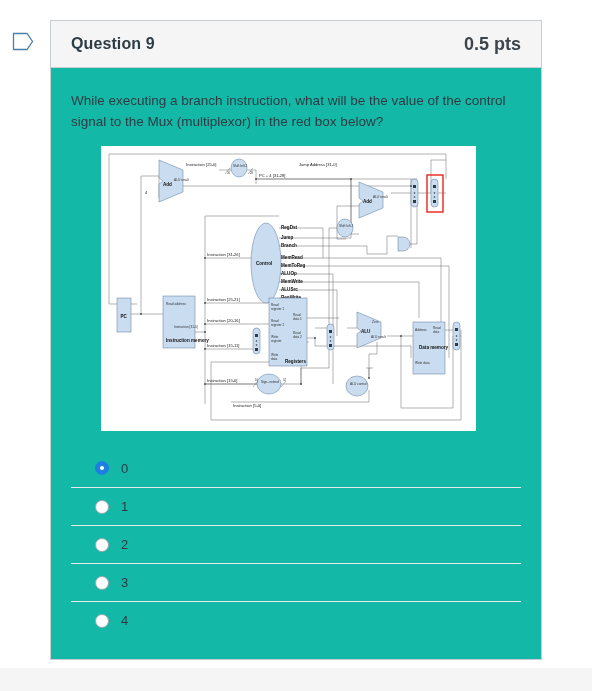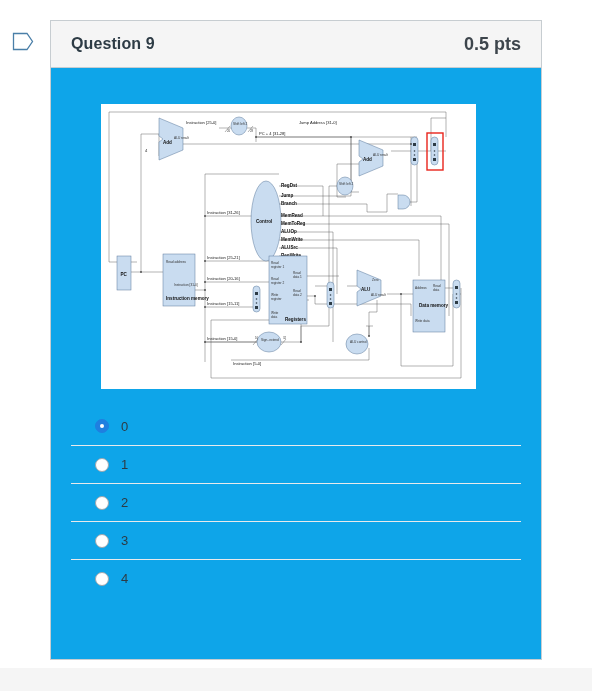--- a/index.html
+++ b/index.html
@@ -44,21 +44,21 @@
     display: block;
   }
   
   #question-card {
     position: absolute;
     left: 50px;
     top: 20px;
     width: 492px;
     height: 640px;
     border: 1px solid #c7cdd1;
-    background: #0ea5e9;
+    background: #14b8a6;
     box-sizing: border-box;
   }
   #question-header {
     height: 47px;
     background: #f5f5f5;
     border-bottom: 1px solid #c7cdd1;
     display: flex;
     align-items: center;
     justify-content: space-between;
     padding: 0 20px;
@@ -165,20 +165,21 @@
 
   <div id="question-card">
 
     <div id="question-header">
       <div id="question-title">Question 9</div>
       <div id="question-points">0.5 pts</div>
     </div>
 
     <div id="question-body">
 
+      <div id="question-text">While executing a branch instruction, what will be the value of the control signal to the Mux (multiplexor) in the red box below?</div>
 
       <div id="datapath-figure">
         <svg viewBox="0 0 375 285" width="375" height="285">
           <rect x="0" y="0" width="375" height="285" fill="#ffffff"></rect>
 
           <g class="wire">
 
             <path d="M8 8 H345"></path>
             <path d="M8 8 V158"></path>
             <path d="M8 158 H36"></path>

